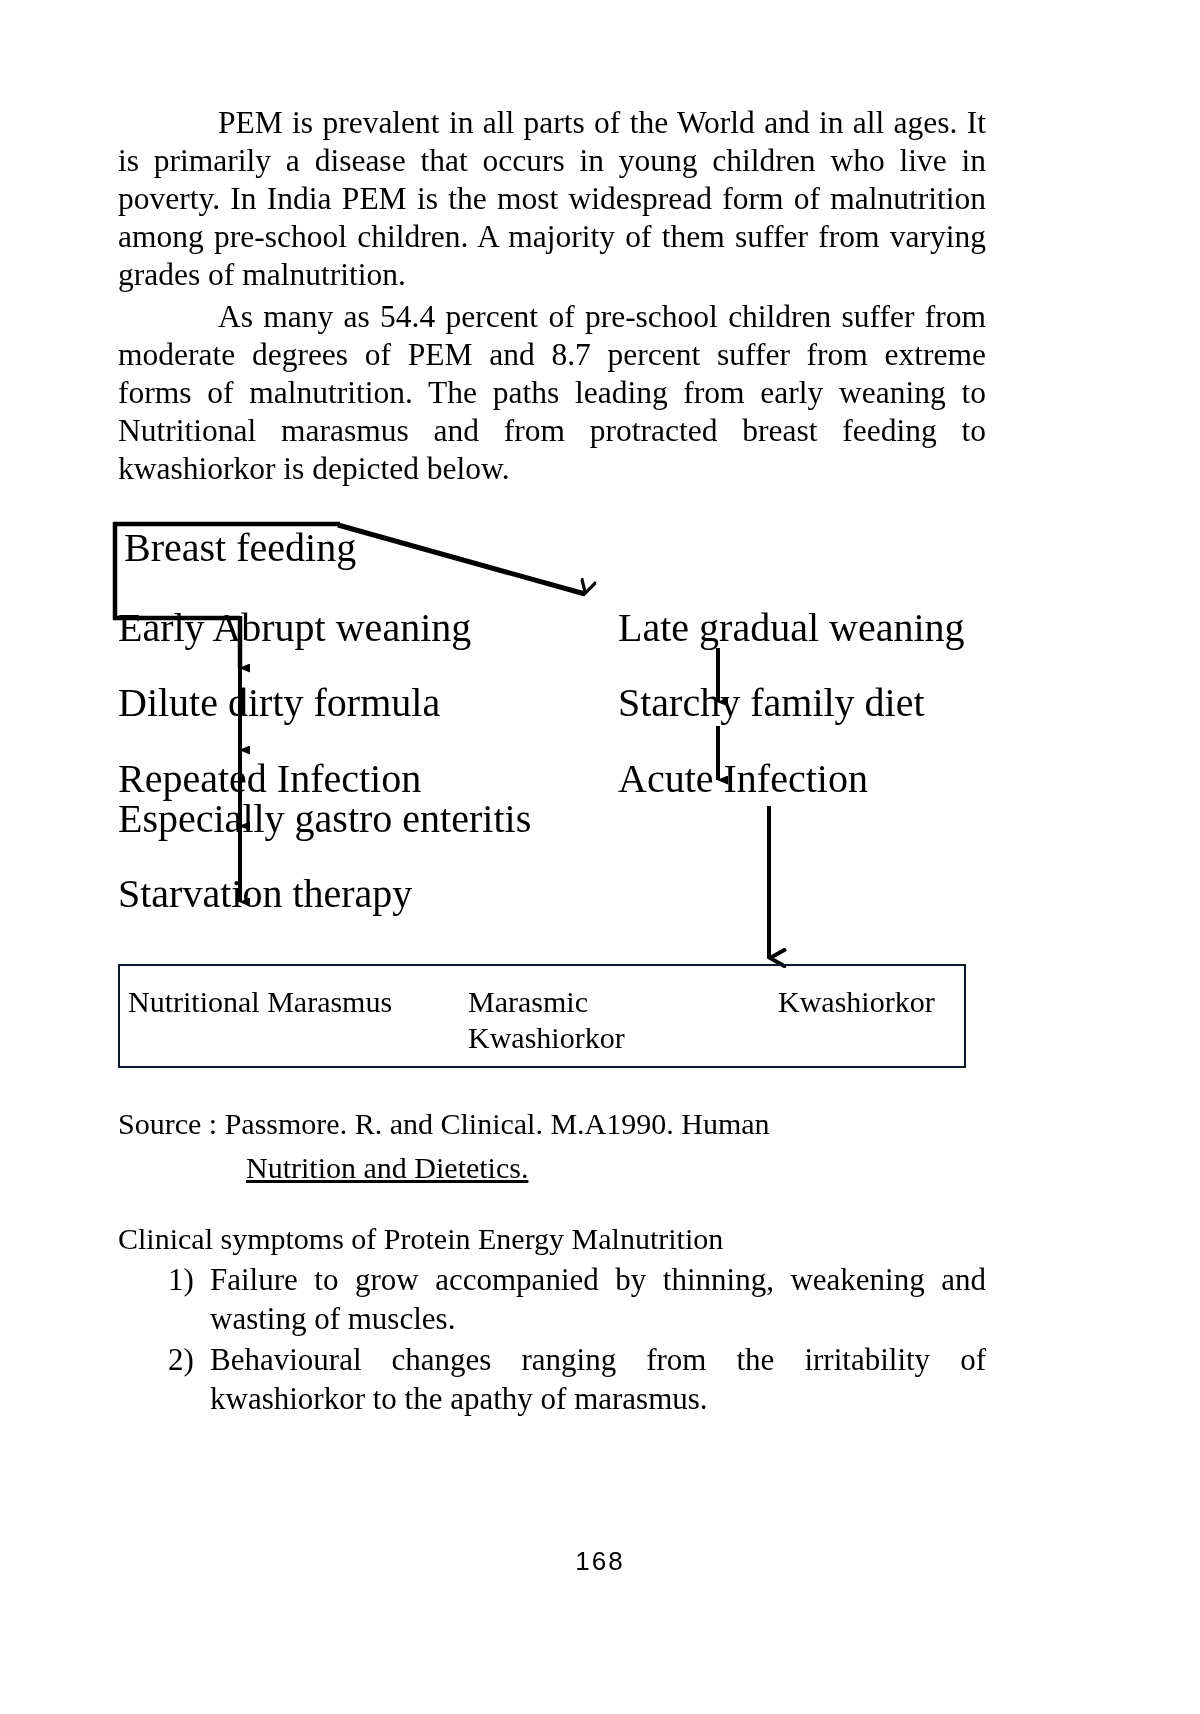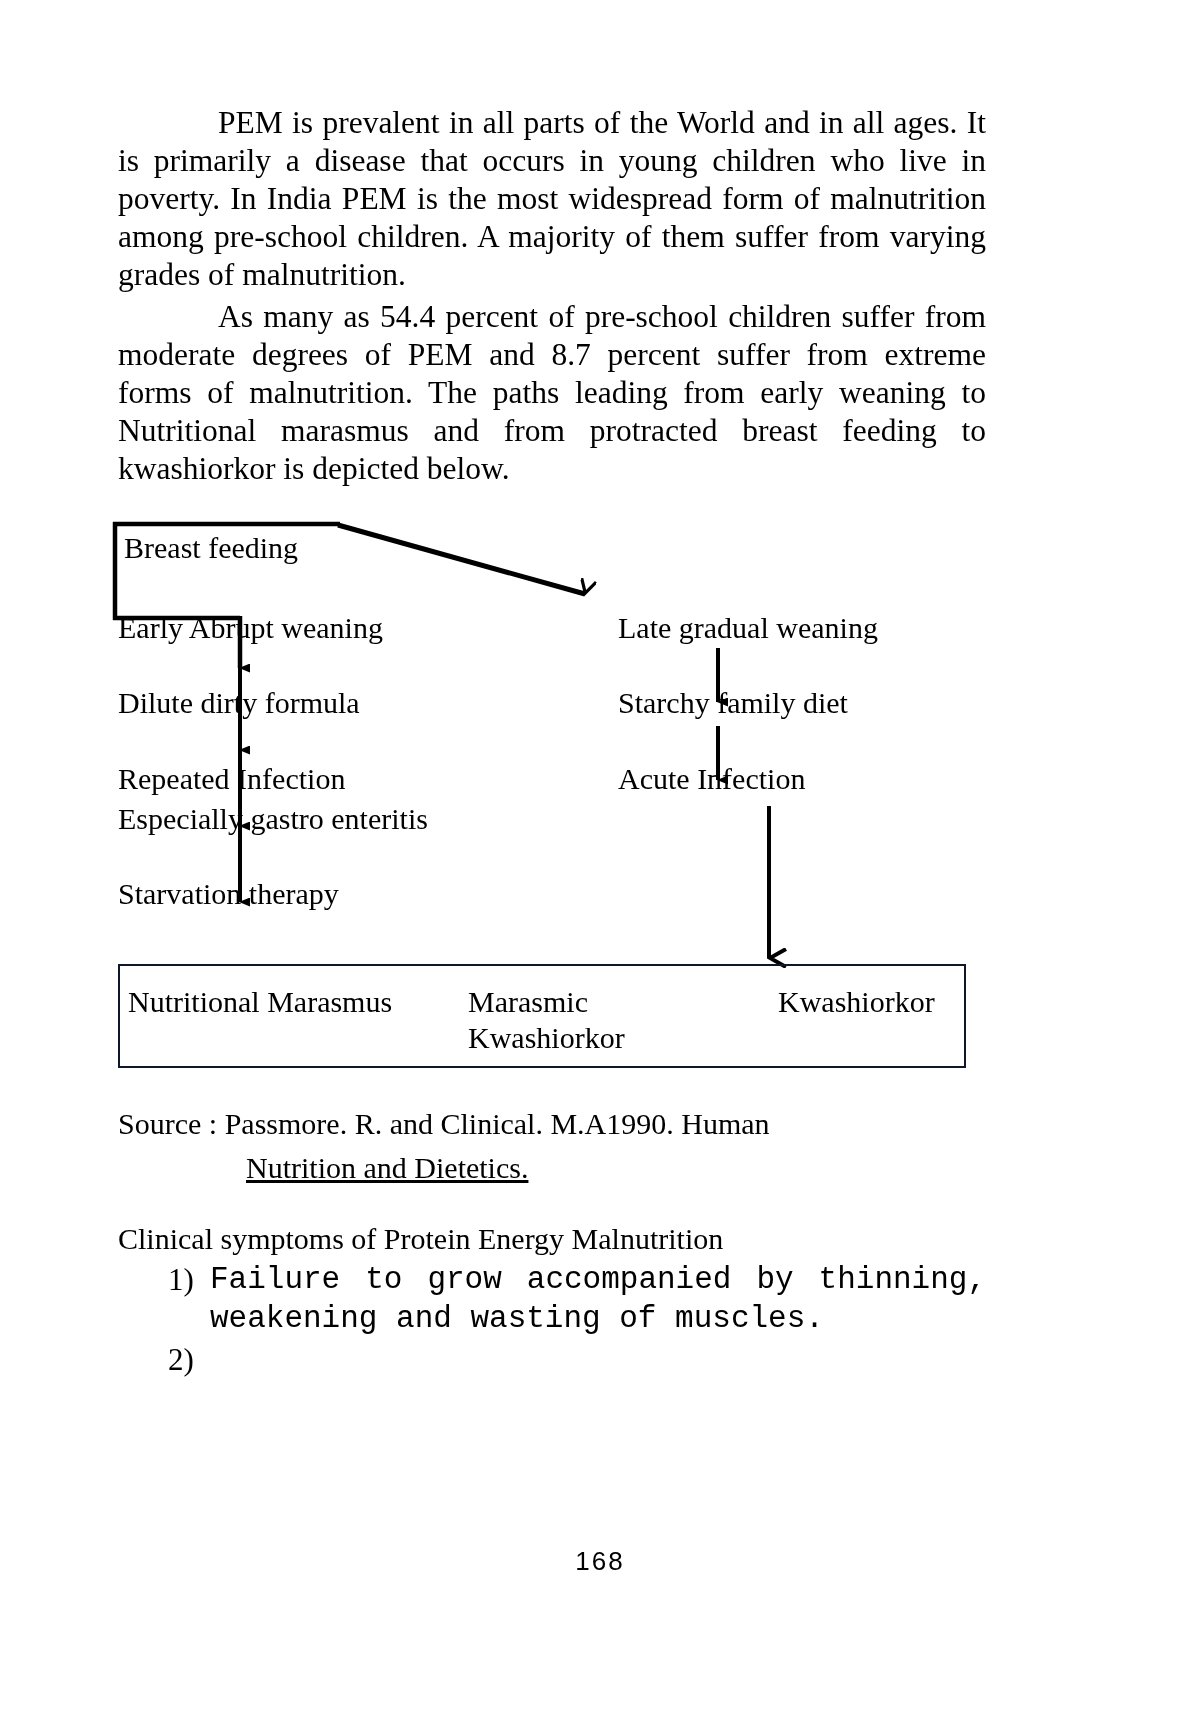--- a/index.html
+++ b/index.html
@@ -51,21 +51,21 @@
   }
   .diagram svg {
     position: absolute;
     left: 0; top: 0;
     width: 1200px;
     height: 580px;
     overflow: visible;
   }
   .node {
     position: absolute;
-    font-size: 30px;
+    font-size: 40px;
     line-height: 36px;
     white-space: nowrap;
   }
 
   
   .outcome-box {
     position: absolute;
     left: 118px;
     top: 956px;
     width: 848px;
@@ -118,21 +118,21 @@
     padding-left: 92px;
     margin-bottom: 2px;
     text-align: justify;
     text-justify: inter-word;
   }
   .symptom-num {
     position: absolute;
     left: 50px;
     top: 0;
   }
-  .symptom-text { display: block; font-family: Liberation Mono, monospace; }
+  .symptom-text { display: block; }
 
   
   .page-number {
     position: absolute;
     left: 0;
     top: 1538px;
     width: 1200px;
     text-align: center;
     font-family: Liberation Sans, sans-serif;
     font-size: 26px;
@@ -214,18 +214,19 @@
 
   <div class="symptoms-heading">Clinical symptoms of Protein Energy Malnutrition</div>
 
   <div class="symptom-list">
     <div class="symptom-item">
       <span class="symptom-num">1)</span>
       <span class="symptom-text">Failure to grow accompanied by thinning, weakening and wasting of muscles.</span>
     </div>
     <div class="symptom-item">
       <span class="symptom-num">2)</span>
+      <span class="symptom-text">Behavioural changes ranging from the irritability of kwashiorkor to the apathy of marasmus.</span>
     </div>
   </div>
 
   <div class="page-number">168</div>
 
 </div>
 
 </body></html>

